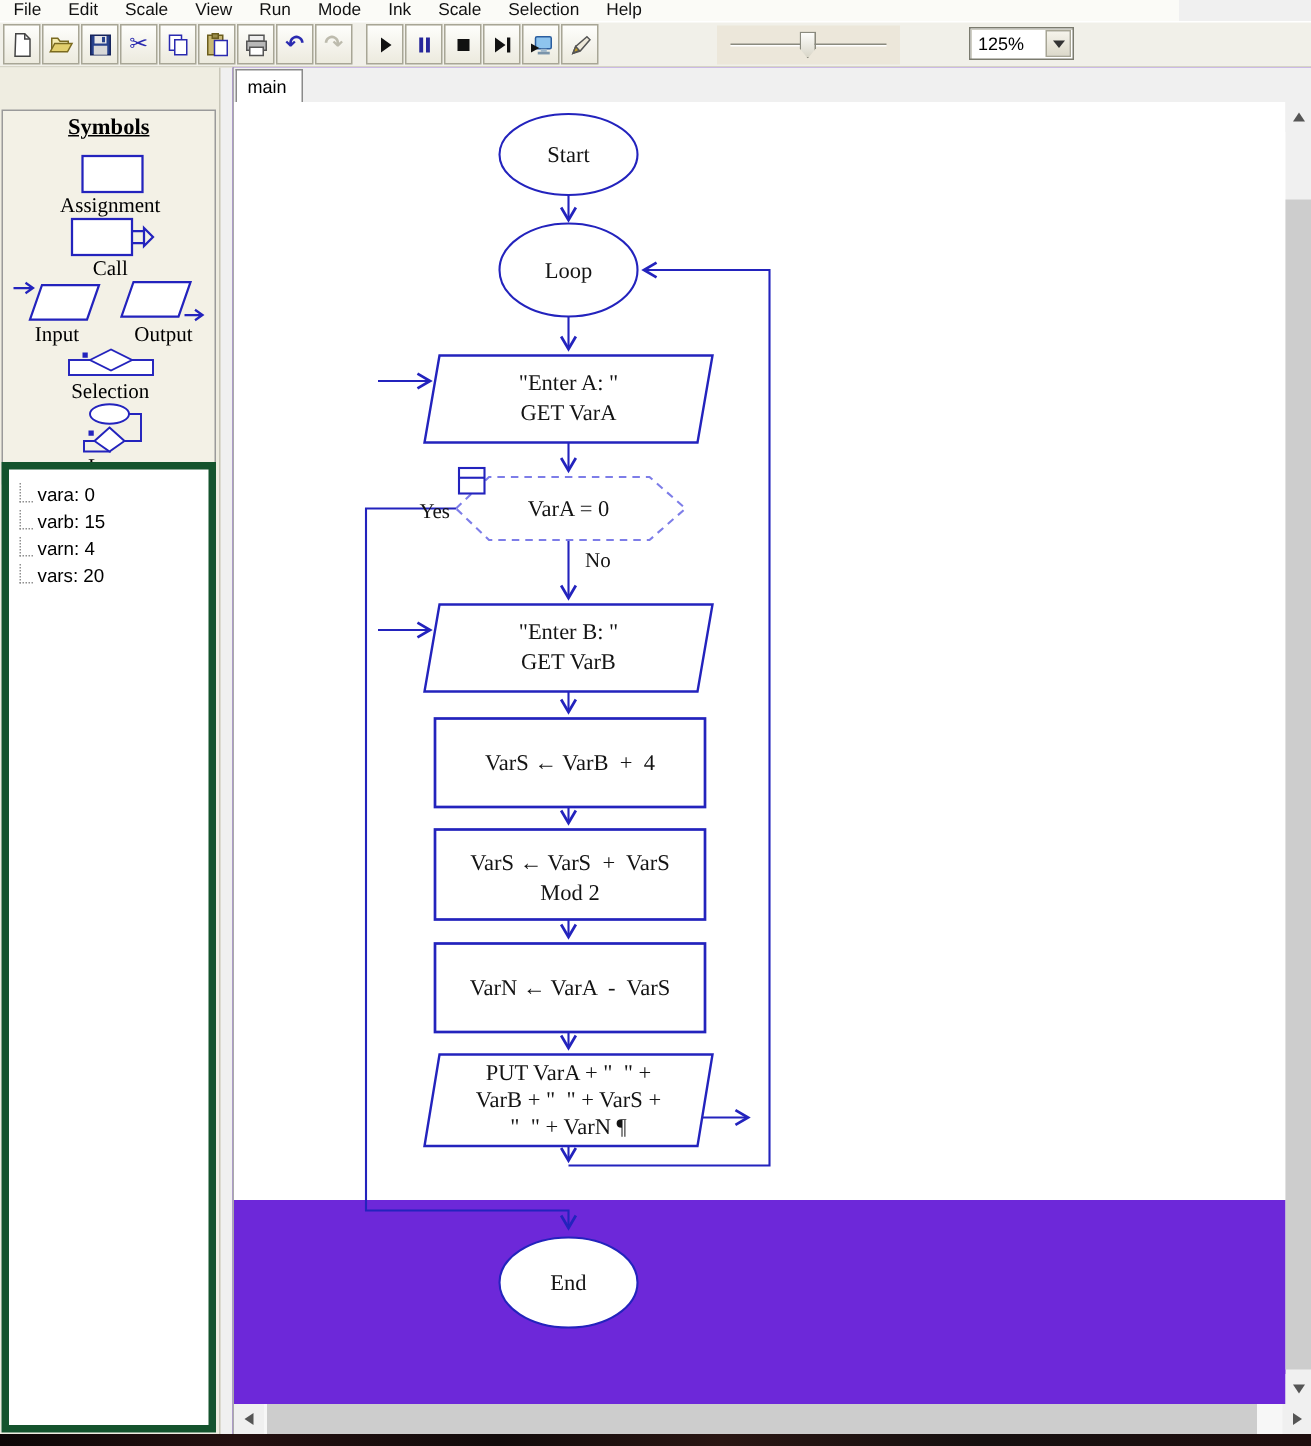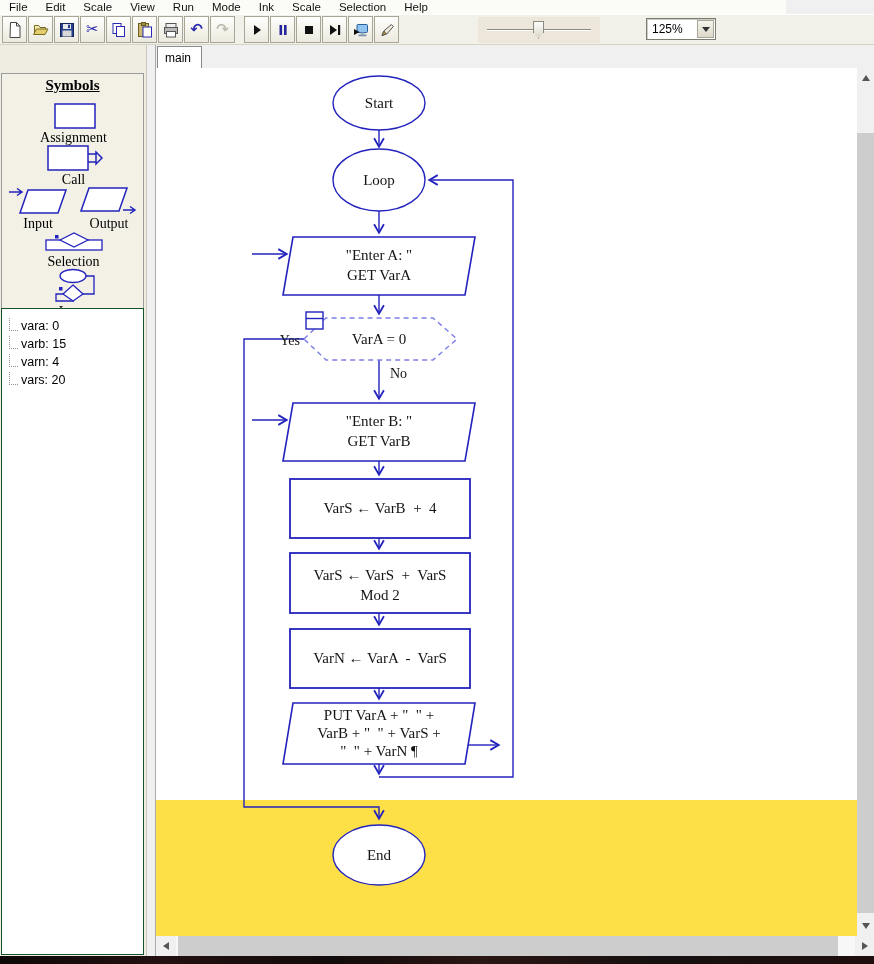--- a/index.html
+++ b/index.html
@@ -44,29 +44,29 @@
   .symbols-title { position:absolute; top:3px; width:100%; text-align:center;
     font-family:"Liberation Serif", serif; font-weight:bold; font-size:15px;
     text-decoration:underline; color:#000; }
   .sym { position:absolute; left:0; width:143px; display:flex; justify-content:center; }
   .sym-label { position:absolute; width:143px; text-align:center;
     font-family:Liberation Serif, serif; font-size:14px; color:#000; }
   .sym-label.half-l { width:72px; left:0; }
   .sym-label.half-r { width:72px; left:71px; }
 
   .vars-panel { position:absolute; left:1px; top:263px; width:143px; height:647px;
-    background:#fff; border:1px solid #14532d; padding-top:8px; }
+    background:#fff; border:5px solid #14532d; padding-top:8px; }
   .var-row { display:flex; align-items:center; height:18px; }
   .elbow { display:inline-block; width:9px; height:13px; margin:0 3px 4px 7px;
     border-left:1px dotted #909090; border-bottom:1px dotted #909090; }
   .var-text { font-size:12.5px; color:#000; }
 
   
   .canvas { position:absolute; left:155px; top:45px; width:719px; height:911px;
-    background:#fde047; border-left:1px solid #aaa; }
+    background:#6d28d9; border-left:1px solid #aaa; }
   .tabstrip { position:absolute; left:0; top:0; width:719px; height:23px; background:#f0f0f0; }
   .tab-active { position:absolute; left:1px; top:1px; width:45px; height:22px; background:#fff;
     border:1px solid #8a8a8a; border-bottom:none; font-size:12px; color:#000;
     display:flex; align-items:center; padding-left:7px; }
   .draw-area { position:absolute; left:0; top:23px; width:702px; height:732px; background:#fff; }
   .flow text { font-family:"Liberation Serif","DejaVu Serif",serif; font-size:15px;
     fill:#141414; white-space:pre; }
   .flow .branch-label { font-size:14px; }
 
   

